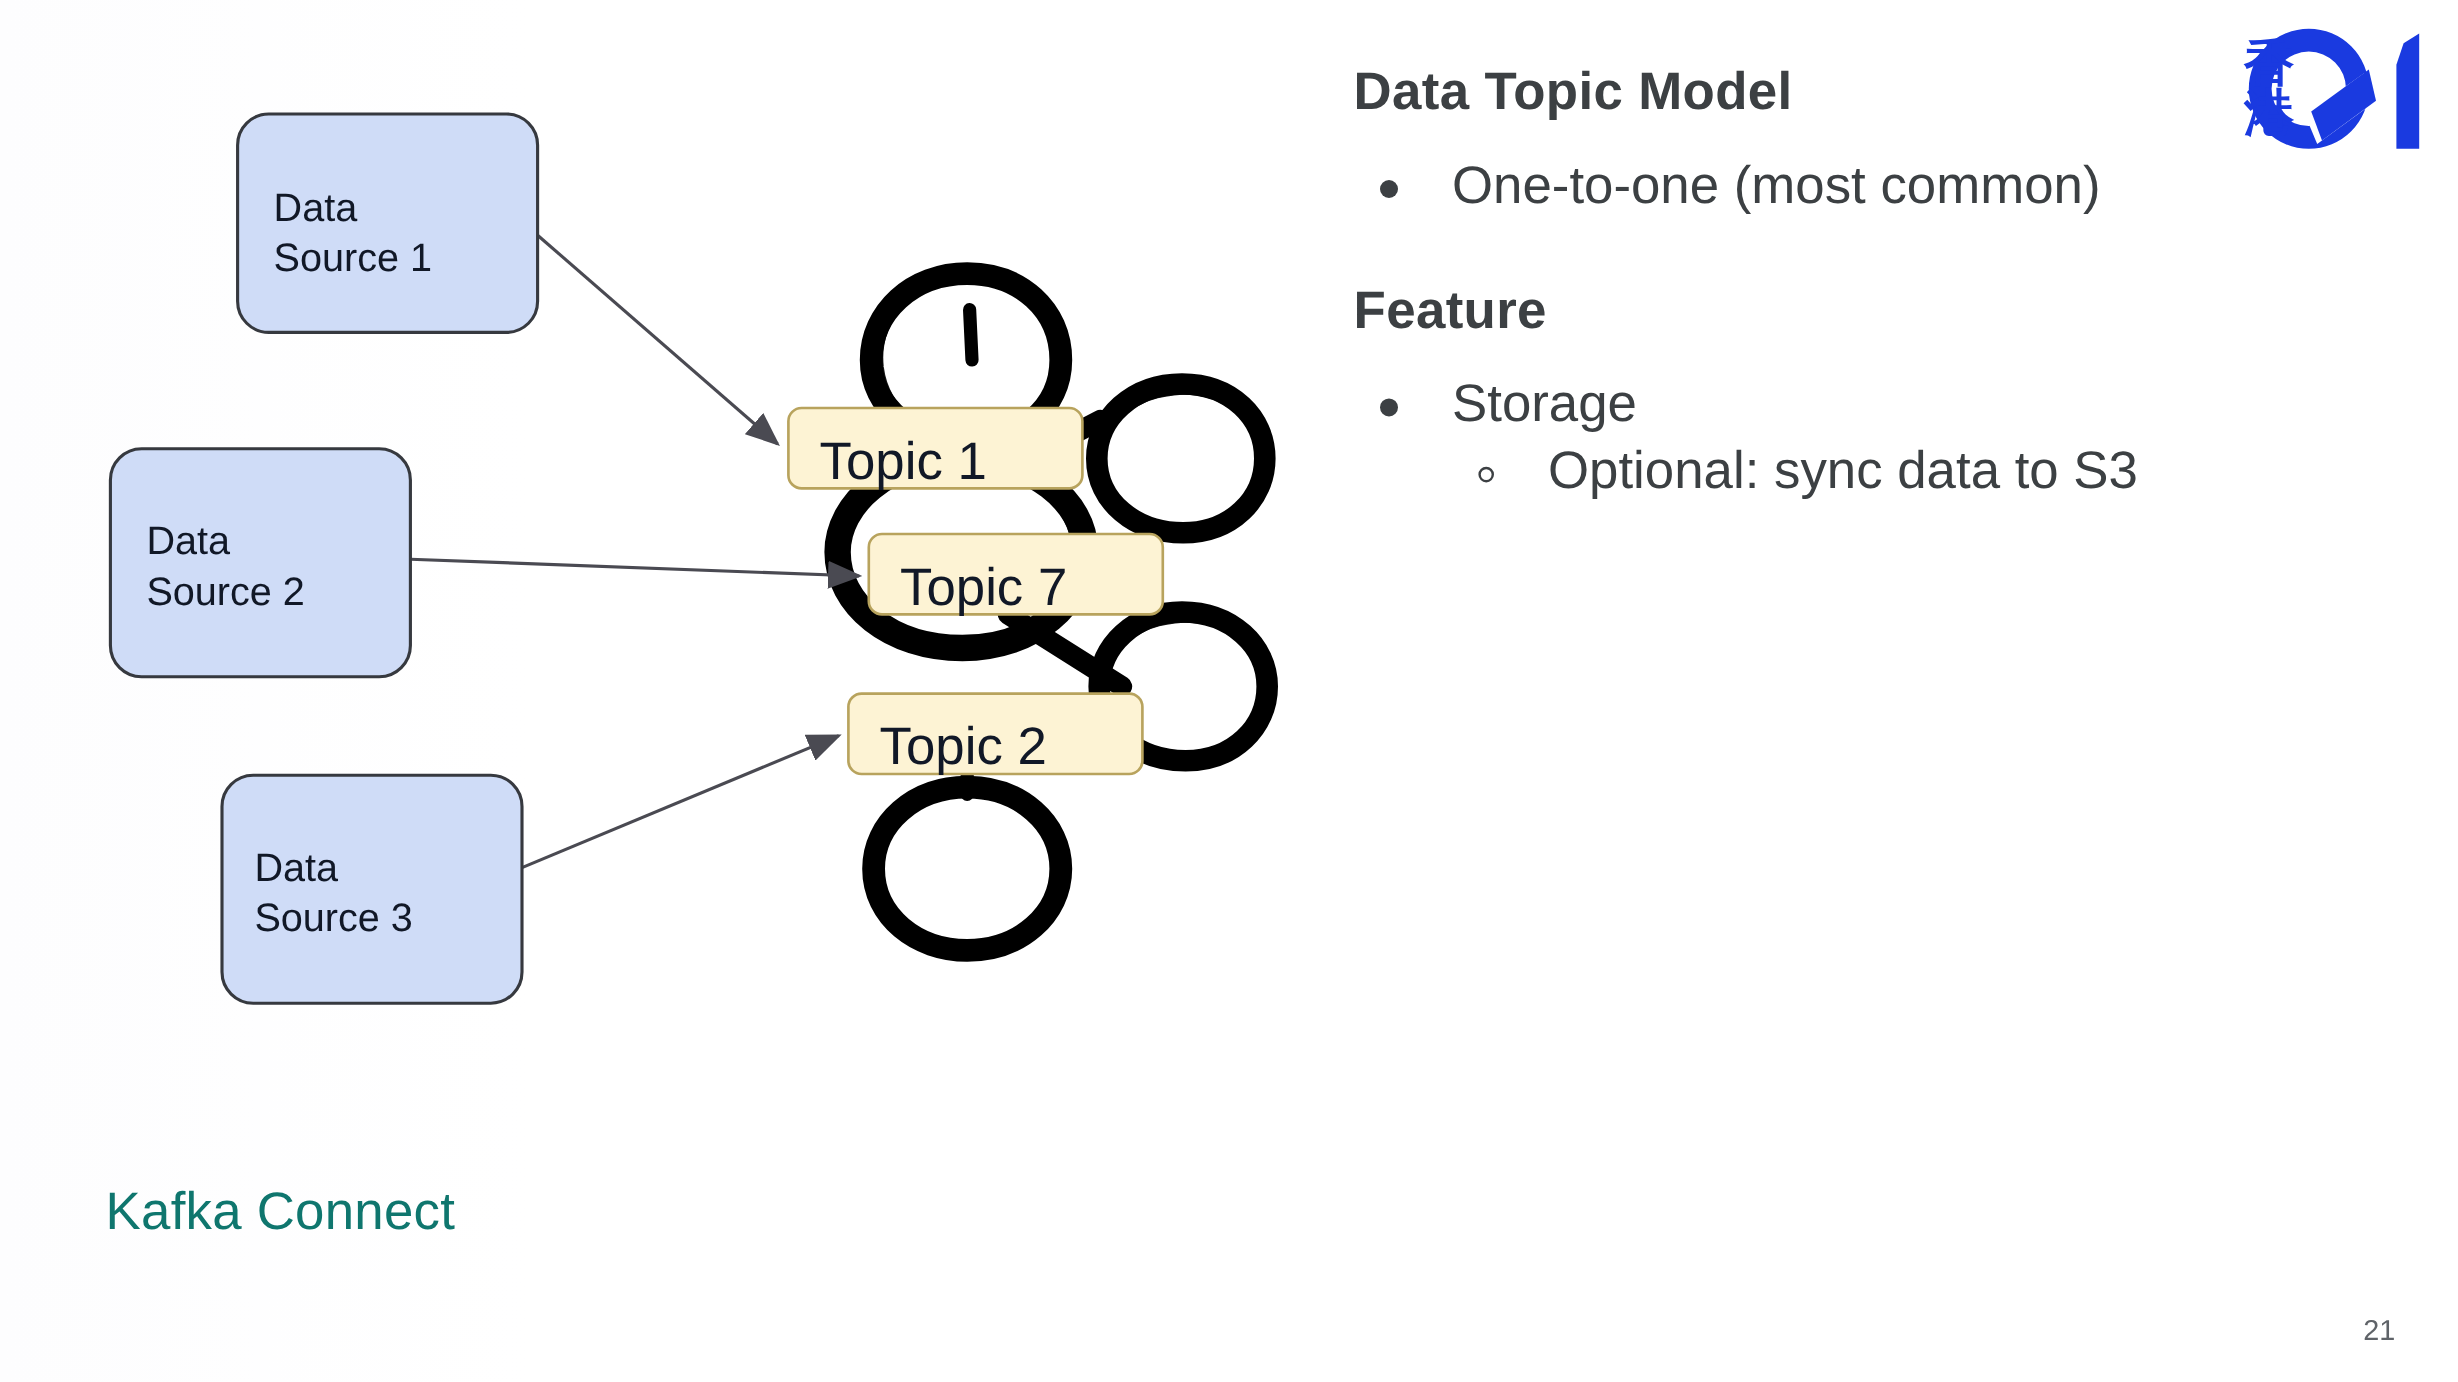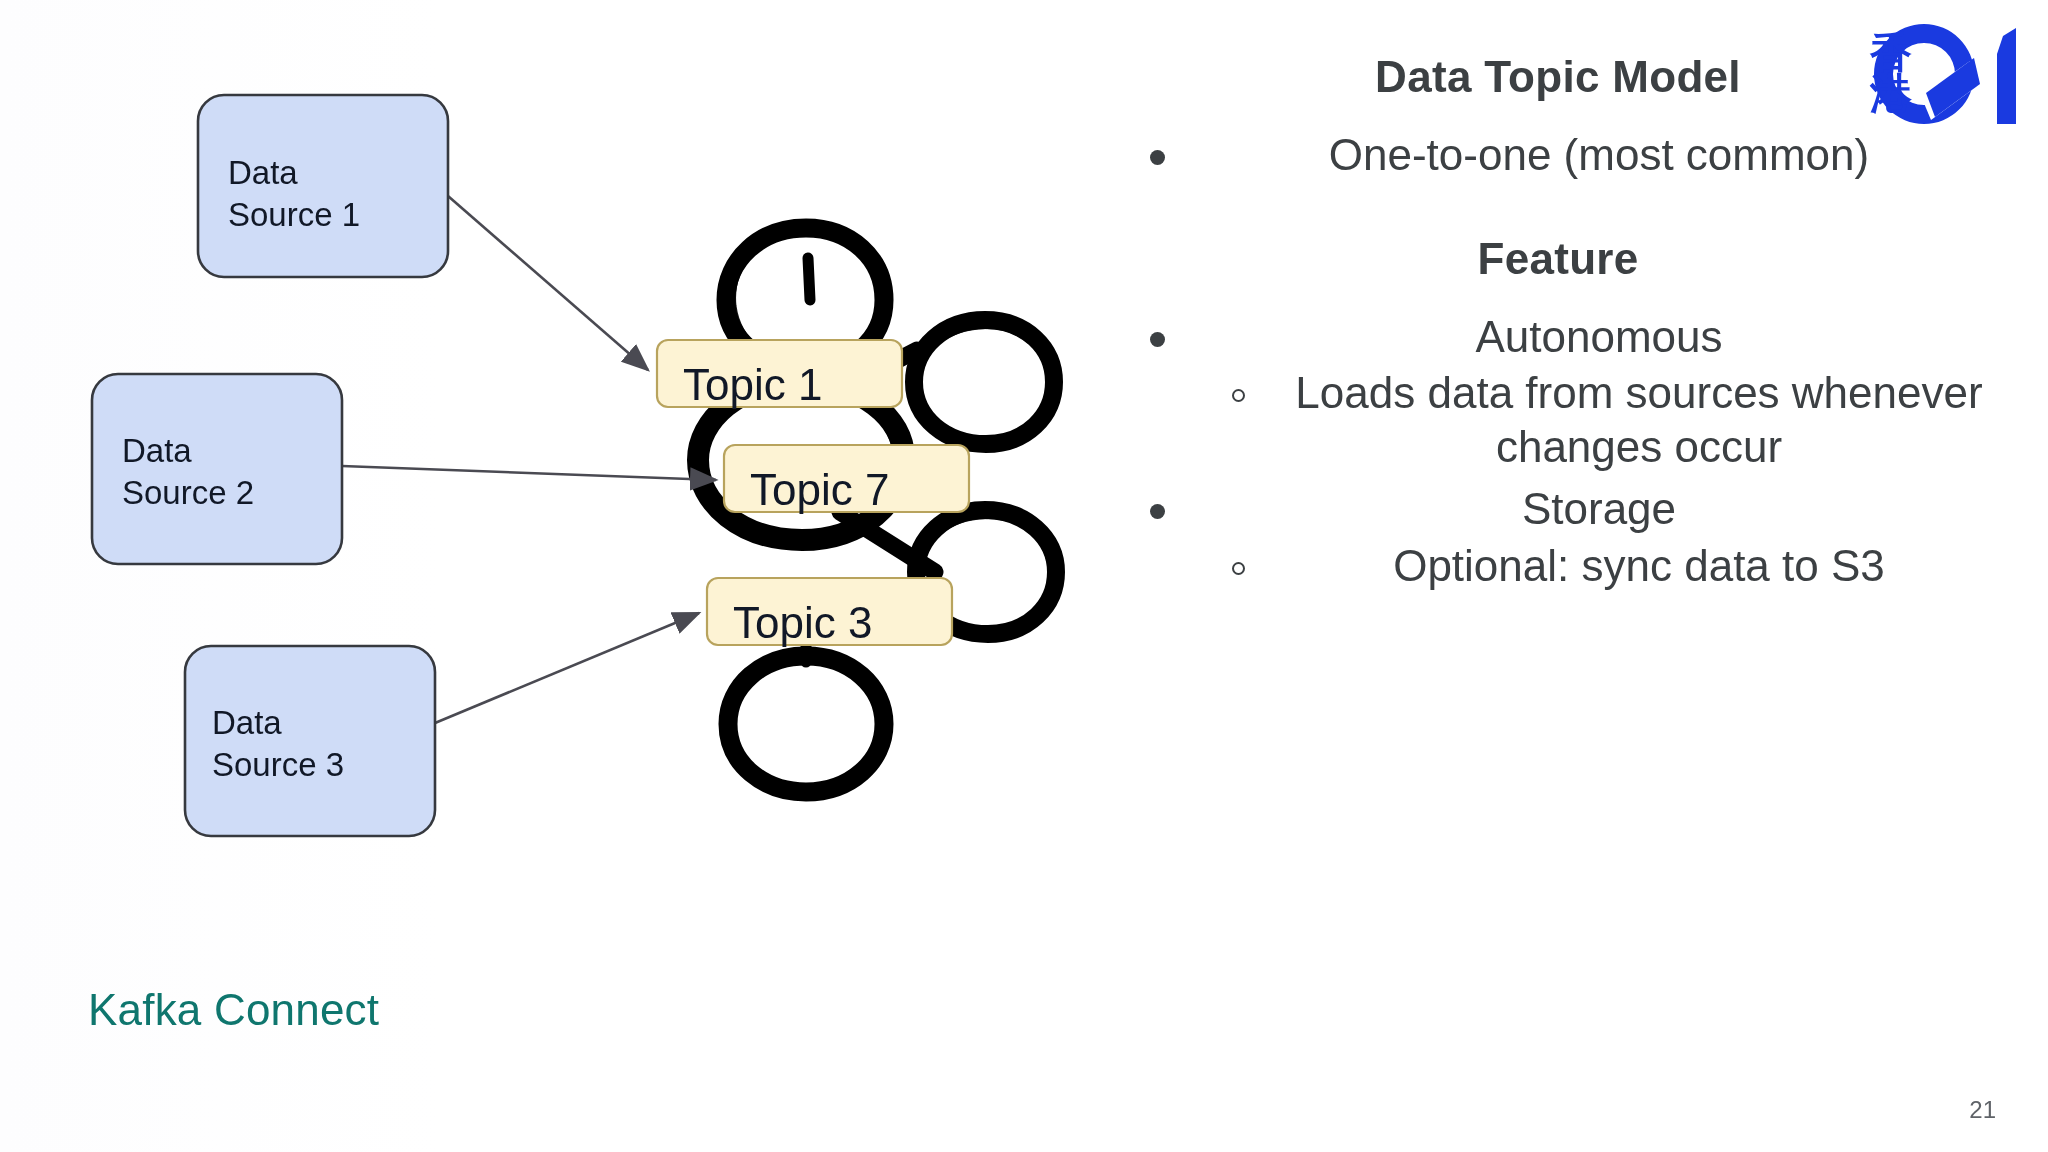--- a/index.html
+++ b/index.html
@@ -59,21 +59,20 @@
     letter-spacing: 0.2px;
     font-family: "Liberation Sans", sans-serif;
   }
 
   
   #right {
     position: absolute;
     left: 1128px;
     top: 52px;
     width: 860px;
-    text-align: center;
   }
   .sec-title {
     font-size: 44px;
     font-weight: bold;
     color: #3c4043;
     letter-spacing: 0.3px;
     margin: 0 0 26px 0;
     font-family: "Liberation Sans", sans-serif;
   }
   .sec-title.second { margin-top: 52px; }
@@ -231,46 +230,38 @@
 
     <div class="node-label src-label" style="left:228px; top:152px;">Data
 Source 1</div>
     <div class="node-label src-label" style="left:122px; top:430px;">Data
 Source 2</div>
     <div class="node-label src-label" style="left:212px; top:702px;">Data
 Source 3</div>
 
     <div class="node-label topic-label" style="left:683px; top:357px;">Topic 1</div>
     <div class="node-label topic-label" style="left:750px; top:462px;">Topic 7</div>
-    <div class="node-label topic-label" style="left:733px; top:595px;">Topic 3</div>
+    <div class="node-label topic-label" style="left:733px; top:595px;">Topic 2</div>
 
     <div class="kafka-connect-label">Kafka Connect</div>
   </div>
 
   <div id="right">
 
     <h2 class="sec-title">Data Topic Model</h2>
 
     <ul class="lvl1">
       <li>
         <span class="b-text">One-to-one (most common)</span>
       </li>
     </ul>
 
     <h2 class="sec-title second">Feature</h2>
 
     <ul class="lvl1">
-      <li>
-        <span class="b-text">Autonomous</span>
-        <ul class="lvl2">
-          <li>
-            <span>Loads data from sources whenever changes occur</span>
-          </li>
-        </ul>
-      </li>
       <li>
         <span class="b-text">Storage</span>
         <ul class="lvl2">
           <li>
             <span>Optional: sync data to S3</span>
           </li>
         </ul>
       </li>
     </ul>
   </div>

